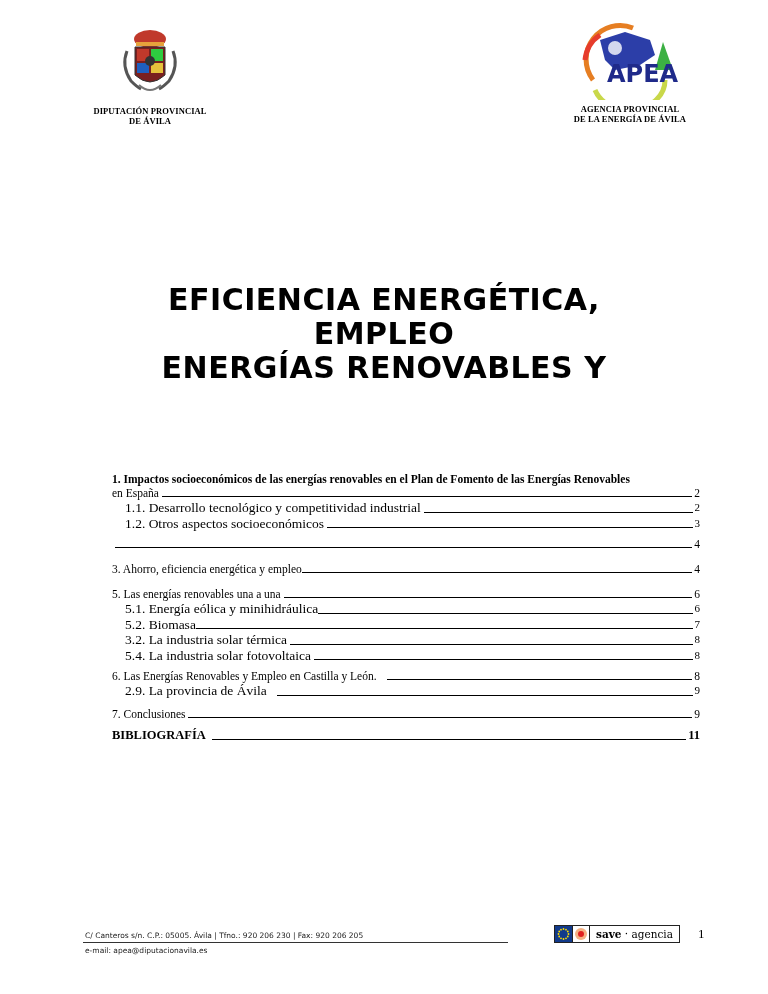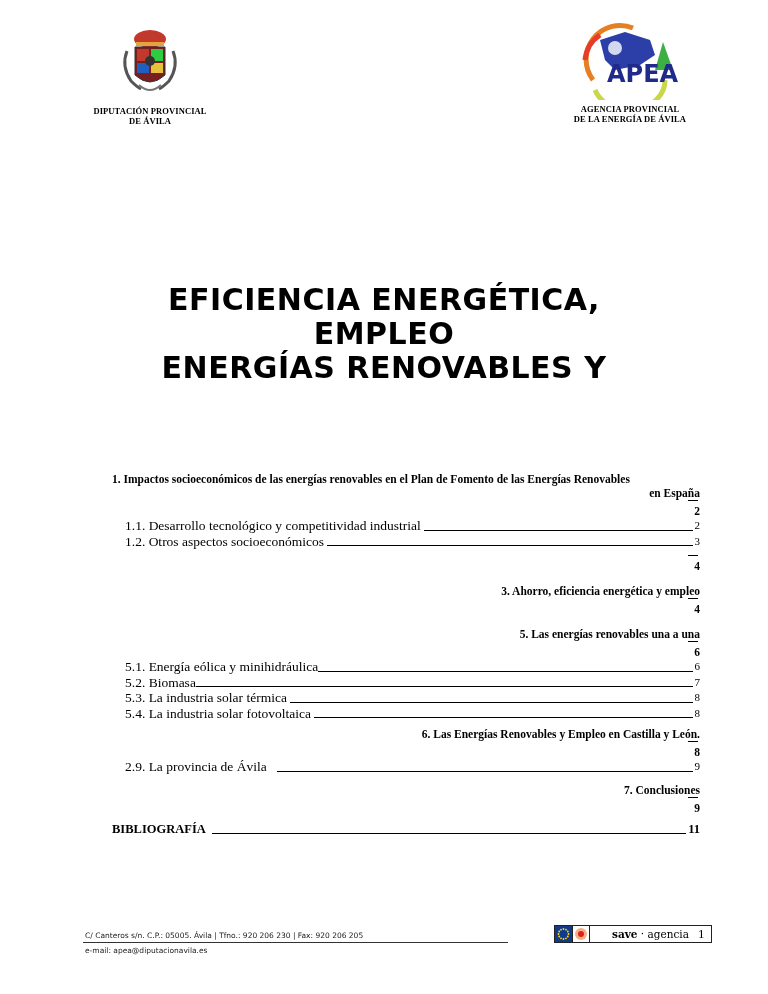--- a/index.html
+++ b/index.html
@@ -10,37 +10,37 @@
   .logo-caption { font-family: "Liberation Serif", serif; font-weight: bold; font-size: 8.5px; line-height: 10px; letter-spacing: 0.1px; }
   .logo-left .logo-caption { margin-top: 2px; }
 
   .title { position: absolute; left: 100px; width: 568px; top: 283px; text-align: center; font-family: "DejaVu Sans", sans-serif; font-weight: bold; font-size: 30px; line-height: 34px; letter-spacing: 0.5px; }
 
   .toc { position: absolute; left: 112px; top: 472px; width: 588px; }
   .toc-row { display: flex; align-items: flex-end; white-space: nowrap; }
   .toc-row .lbl { flex: 0 0 auto; }
   .toc-row .lead { flex: 1 1 auto; border-bottom: 1px solid #000; margin: 0 2px 3px 3px; min-width: 10px; }
   .toc-row .pg { flex: 0 0 auto; text-align: right; }
-  .lvl1 { font-weight: bold; font-size: 11.5px; line-height: 14px; flex-direction: column; }
+  .lvl1 { font-weight: normal; font-size: 11.5px; line-height: 14px; }
   .lvl2 { font-size: 13.5px; line-height: 15.5px; padding-left: 13px; }
   .lvl2 .pg { font-size: 11px; }
   .gap { margin-top: 6px; }
   .wrap1 { font-weight: bold; font-size: 11.5px; line-height: 14px; white-space: nowrap; }
   .biblio { font-weight: bold; font-size: 12.5px; line-height: 16px; }
 
   .footer-addr { position: absolute; left: 85px; top: 931px; font-family: "DejaVu Sans", sans-serif; font-size: 7.5px; color: #222; white-space: nowrap; }
   .footer-line { position: absolute; left: 83px; top: 942px; width: 425px; height: 1px; background: #333; }
   .footer-email { position: absolute; left: 85px; top: 946px; font-family: "DejaVu Sans", sans-serif; font-size: 7.5px; color: #222; }
 
   .badge { position: absolute; left: 554px; top: 925px; height: 16px; display: flex; border: 1px solid #222; }
   .eu { width: 17px; height: 16px; background: #123a8a; position: relative; }
   .save-ring { width: 16px; height: 16px; background: #fff; border-left: 1px solid #222; position: relative; }
   .save-ring::before { content: ""; position: absolute; left: 2px; top: 2px; width: 12px; height: 12px; border-radius: 50%; background: #f4b183; }
   .save-ring::after { content: ""; position: absolute; left: 5px; top: 5px; width: 6px; height: 6px; border-radius: 50%; background: #e02020; }
-  .save-text { border-left: 1px solid #222; padding: 0 22px; font-family: "DejaVu Serif", serif; font-size: 10.5px; line-height: 16px; background: #fff; }
+  .save-text { border-left: 1px solid #222; padding: 0 6px; font-family: "DejaVu Serif", serif; font-size: 10.5px; line-height: 16px; background: #fff; }
   .save-text b { font-weight: bold; }
   .page-num { position: absolute; left: 698px; top: 926px; font-size: 13px; }
 </style>
 </head>
 <body>
 
 <div class="logo-left">
   <svg width="70" height="75" viewBox="0 0 70 75">
     <ellipse cx="35" cy="14" rx="16" ry="9" fill="#c0392b"></ellipse>
     <rect x="21" y="17" width="28" height="4" fill="#e6a23c"></rect>
@@ -123,21 +123,21 @@
     <span class="lbl">5.1. Energía eólica y minihidráulica</span>
     <span class="lead" style="margin-left:0"></span>
     <span class="pg">6</span>
   </div>
   <div class="toc-row lvl2">
     <span class="lbl">5.2. Biomasa</span>
     <span class="lead" style="margin-left:0"></span>
     <span class="pg">7</span>
   </div>
   <div class="toc-row lvl2">
-    <span class="lbl">5.3. La industria solar térmica</span>
+    <span class="lbl">3.2. La industria solar térmica</span>
     <span class="lead"></span>
     <span class="pg">8</span>
   </div>
   <div class="toc-row lvl2">
     <span class="lbl">5.4. La industria solar fotovoltaica</span>
     <span class="lead"></span>
     <span class="pg">8</span>
   </div>
 
   <div class="toc-row lvl1 gap">

